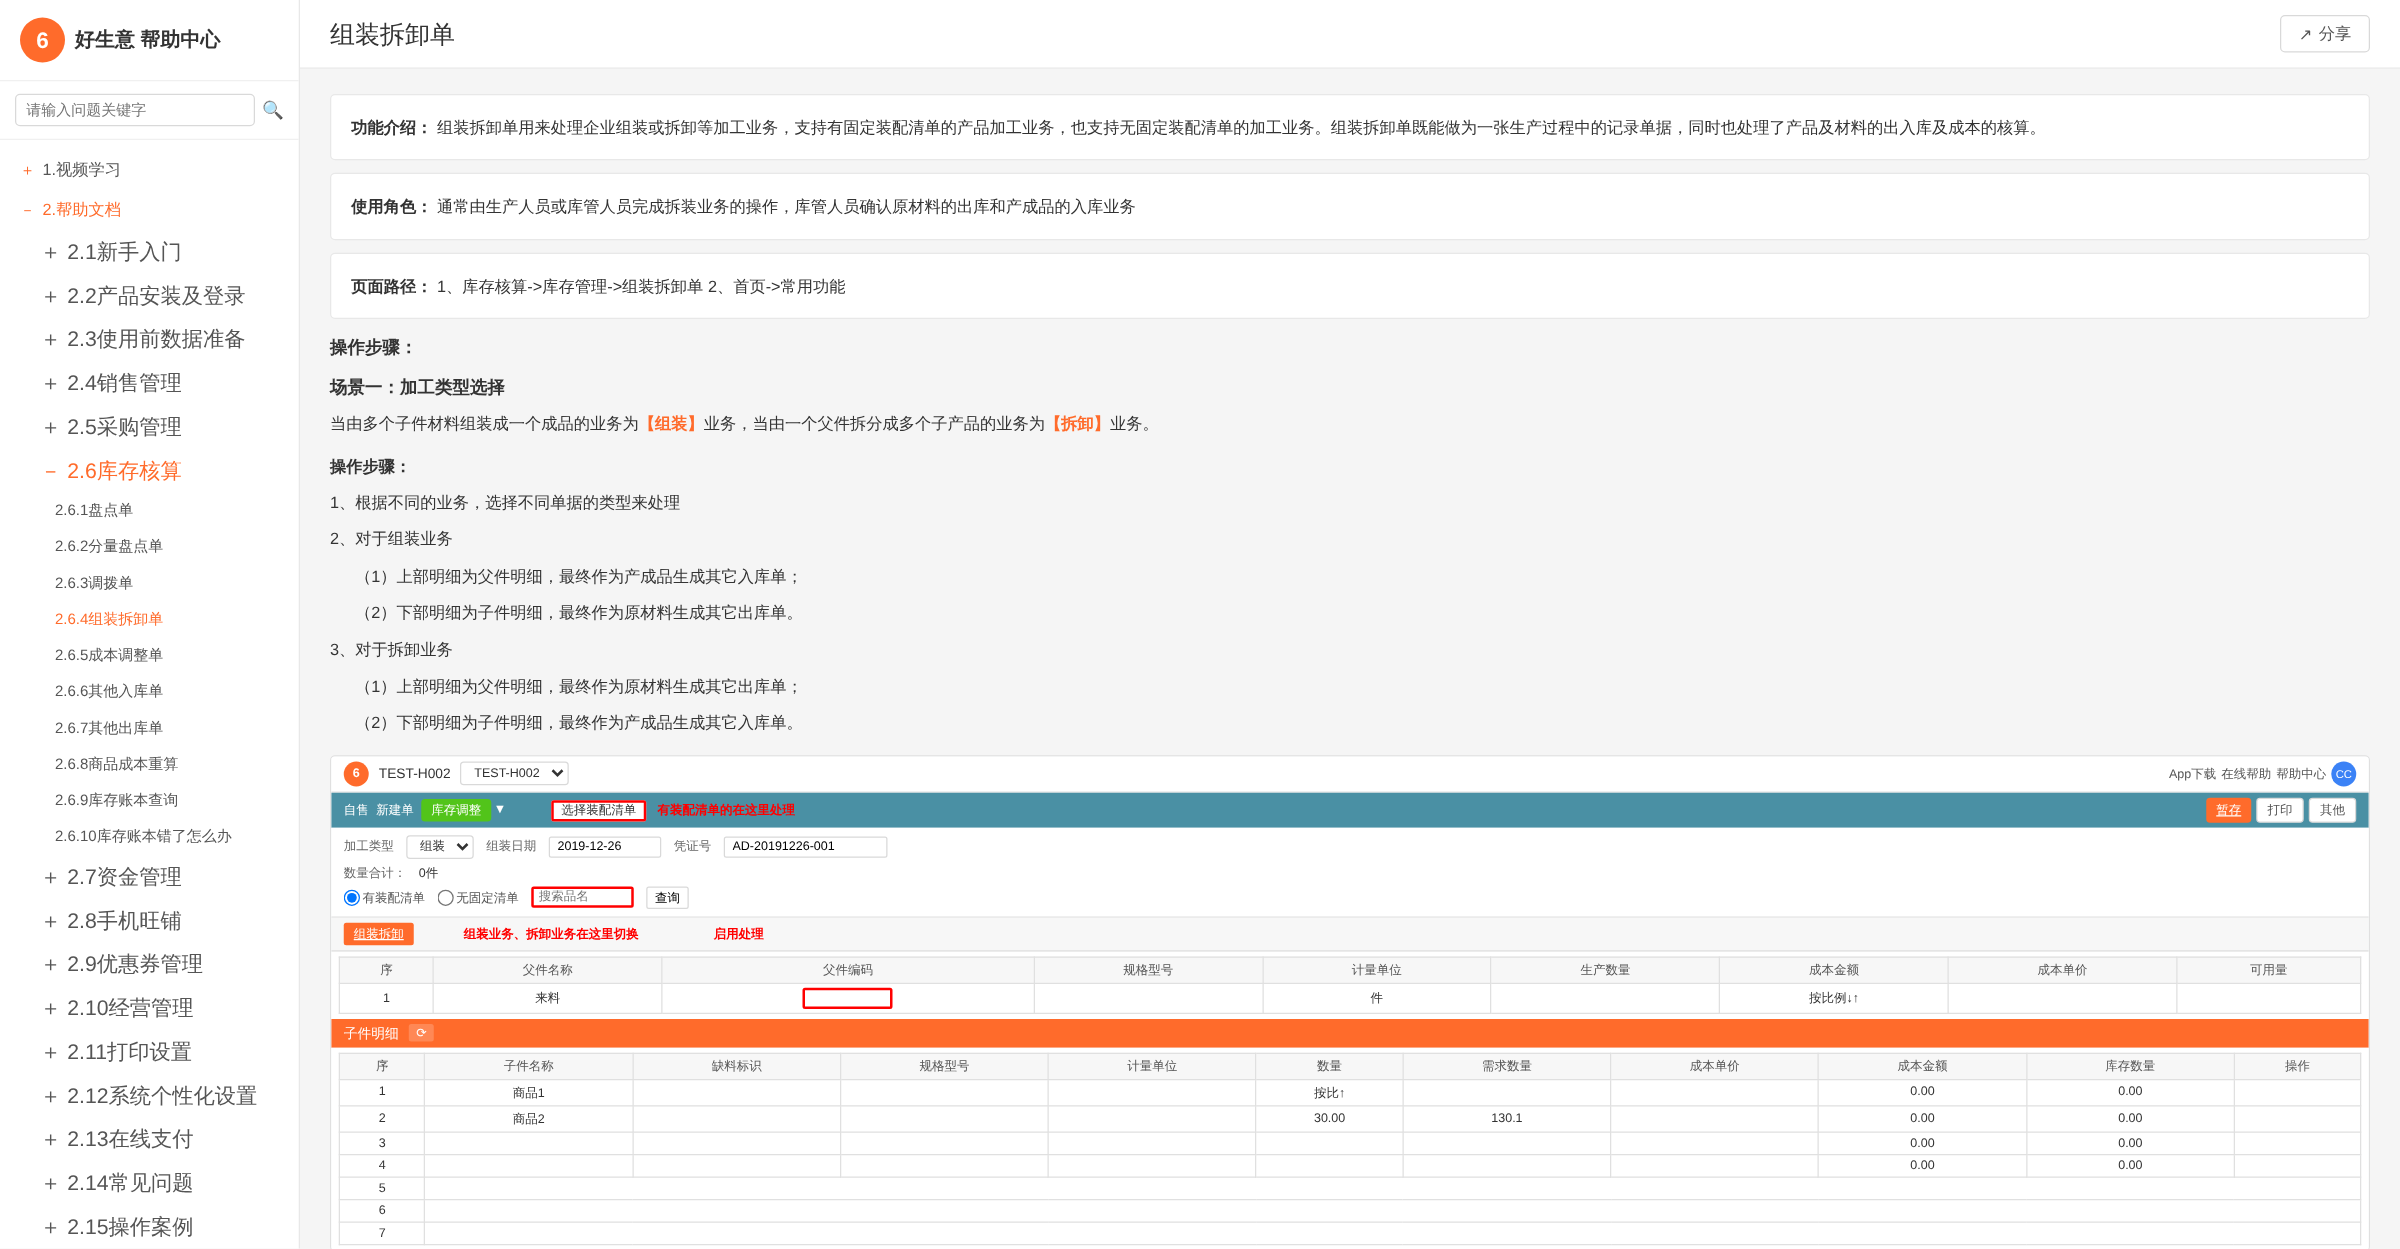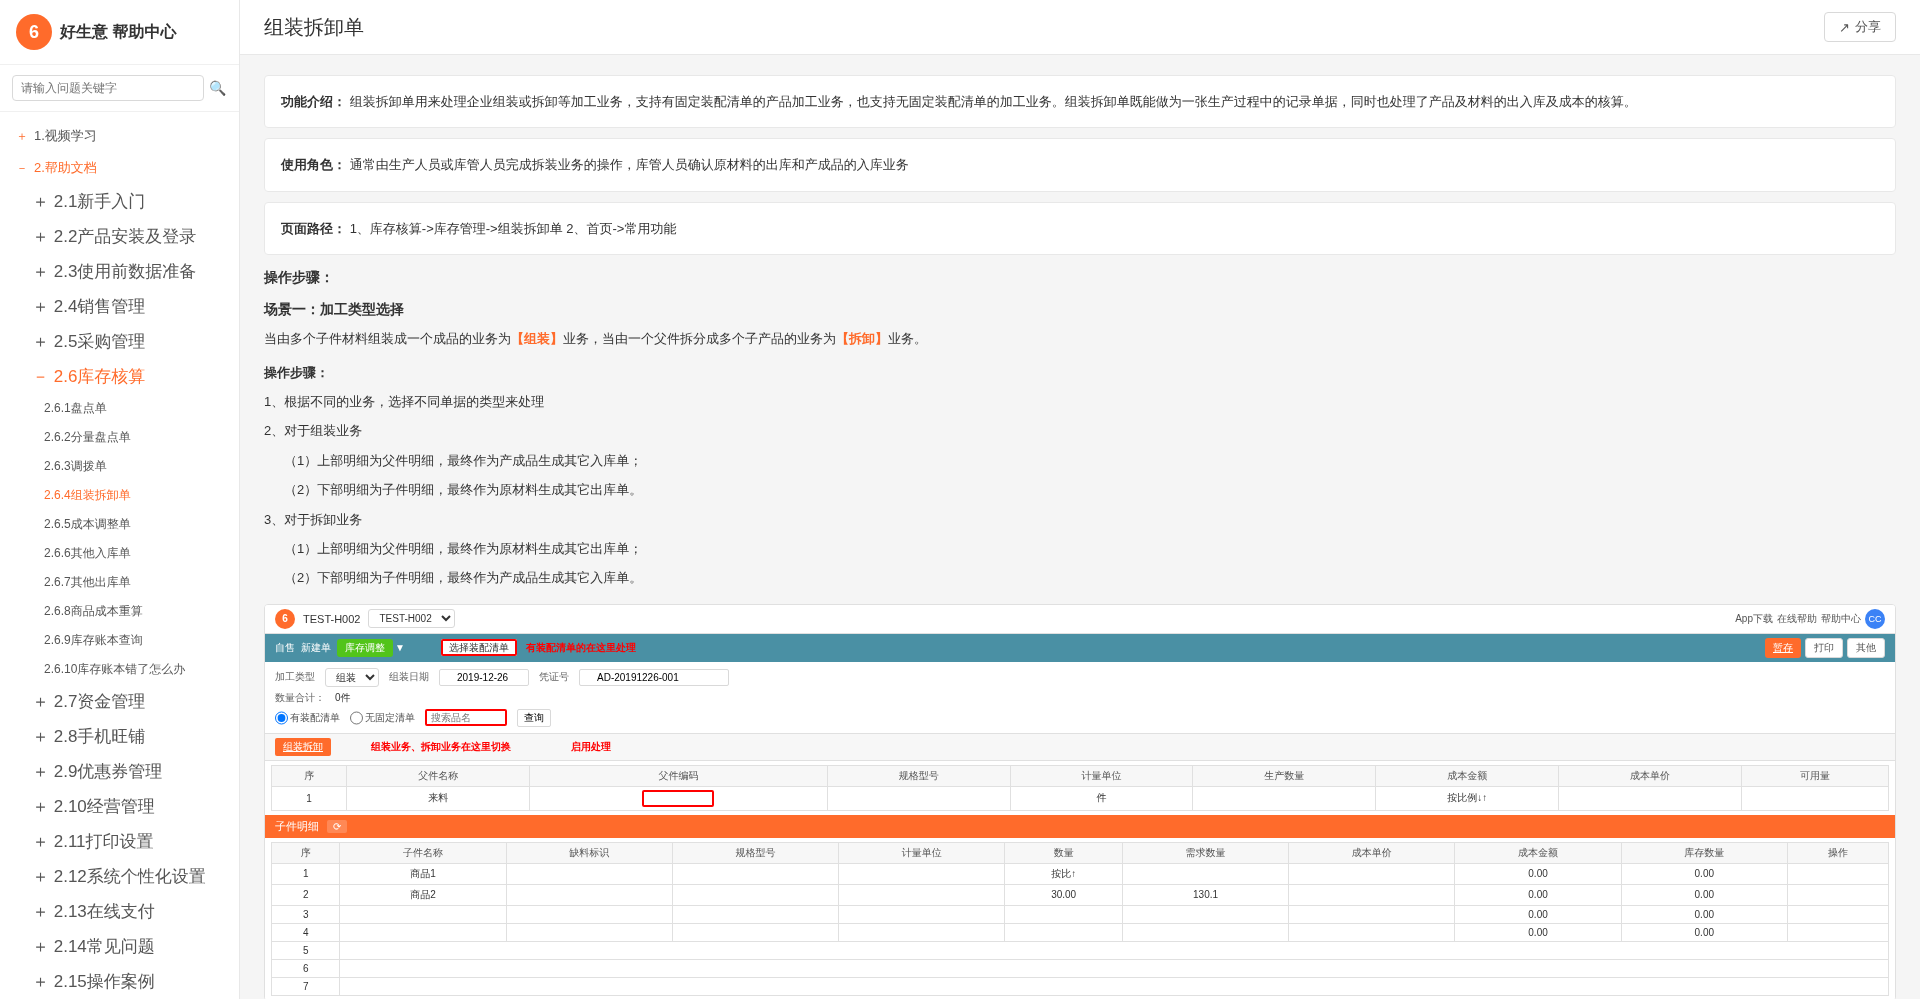--- a/index.html
+++ b/index.html
@@ -234,25 +234,25 @@
       display: flex;
       align-items: center;
       gap: 10px;
       margin-bottom: 4px;
       flex-wrap: wrap;
     }
     .sim-label { color: #666; font-size: 10px; }
     .sim-input {
       border: 1px solid #d9d9d9;
       border-radius: 2px;
-      padding: 2px 17px;
+      padding: 2px 6px;
       font-size: 10px;
       width: 90px;
     }
-    .sim-input.wide { width: 150px; }
+    .sim-input.wide { width: 131px; }
     .sim-radio-label { font-size: 10px; color: #555; display: flex; gap: 2px; }
     .sim-table {
       width: 100%;
       border-collapse: collapse;
       font-size: 10px;
     }
     .sim-table th {
       background: #f7f7f7;
       border: 1px solid #e0e0e0;
       padding: 3px 5px;

